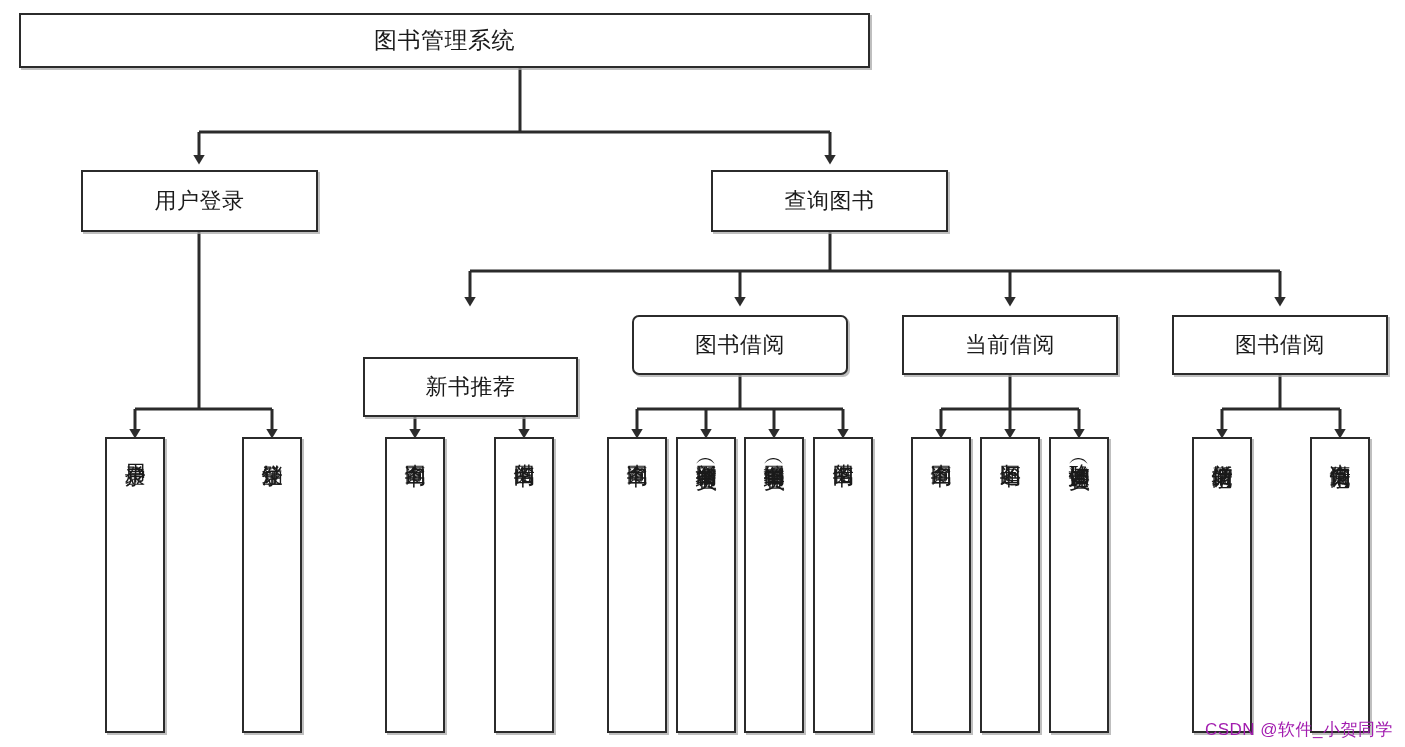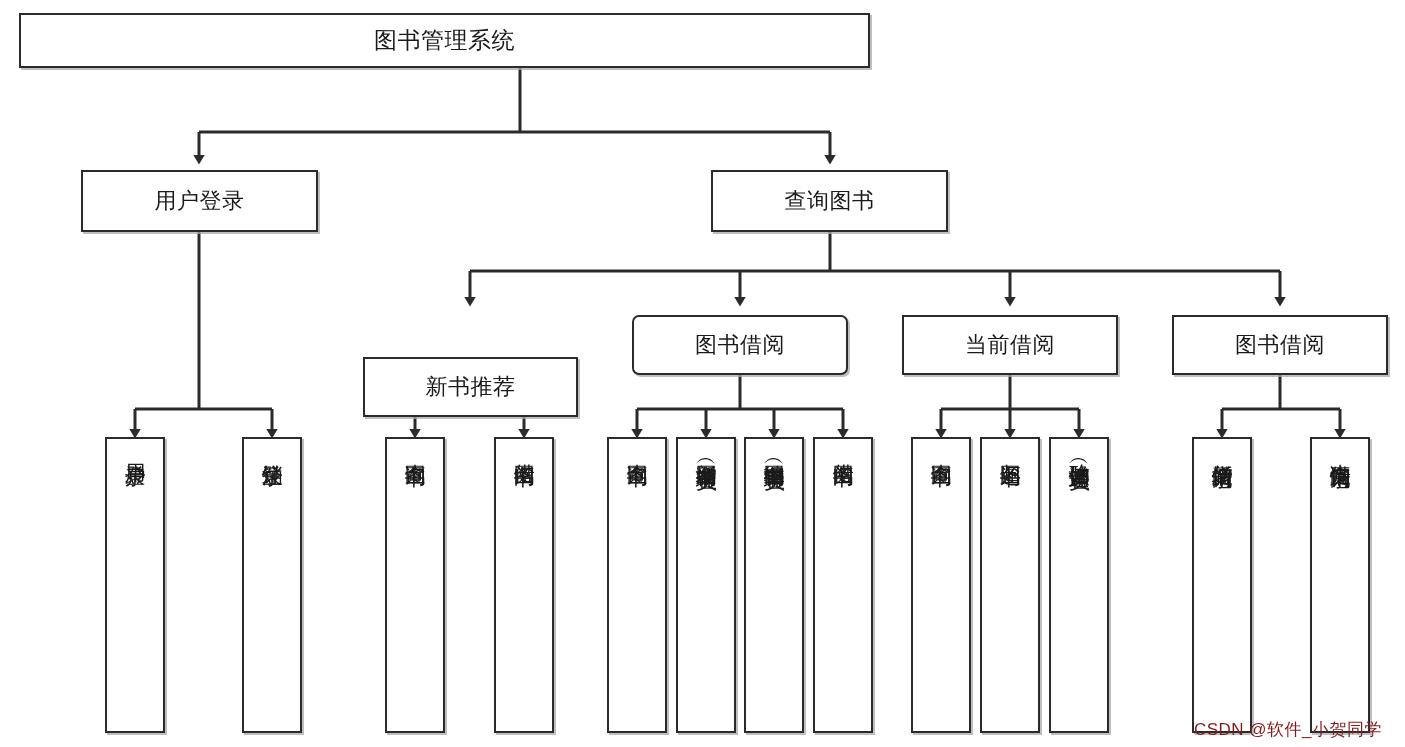--- a/index.html
+++ b/index.html
@@ -61,24 +61,24 @@
   .node.vert .label {
     writing-mode: vertical-rl;
     text-orientation: upright;
     font-size: 21px;
     line-height: 1.06;
     letter-spacing: 1px;
     white-space: nowrap;
   }
   #watermark {
     position: absolute;
-    right: 23px;
+    right: 12px;
     bottom: 6px;
     font-size: 17px;
-    color: #7f1d1d;
+    color: #a21caf;
     letter-spacing: 0.5px;
     z-index: 5;
     white-space: nowrap;
   }
 </style>
 </head>
 <body>
 
 <div id="canvas">
 

